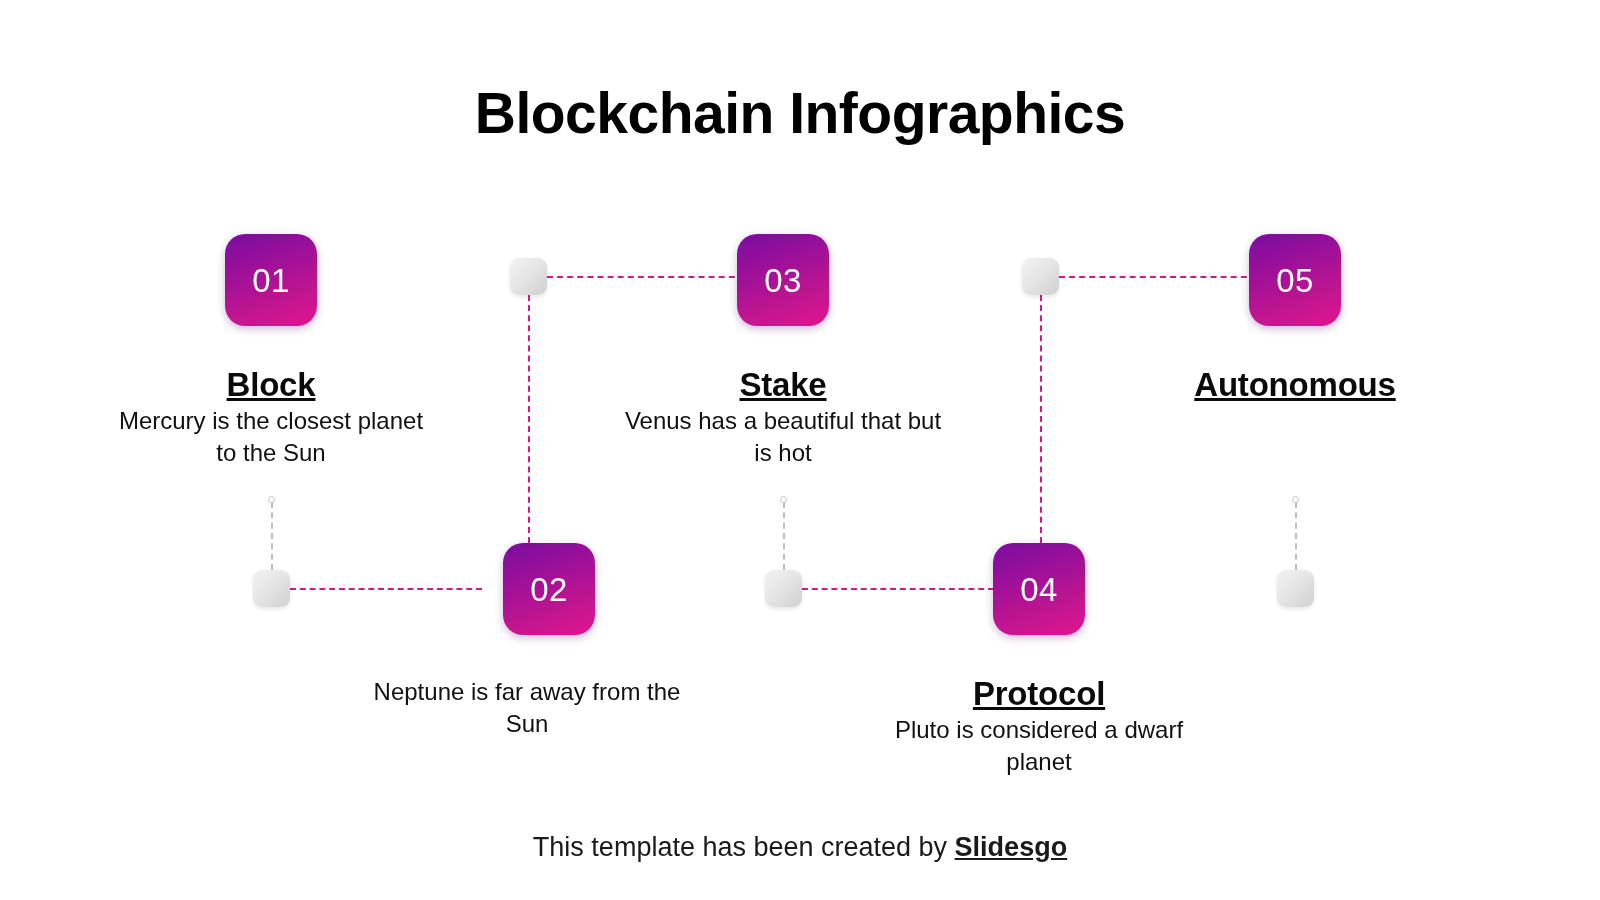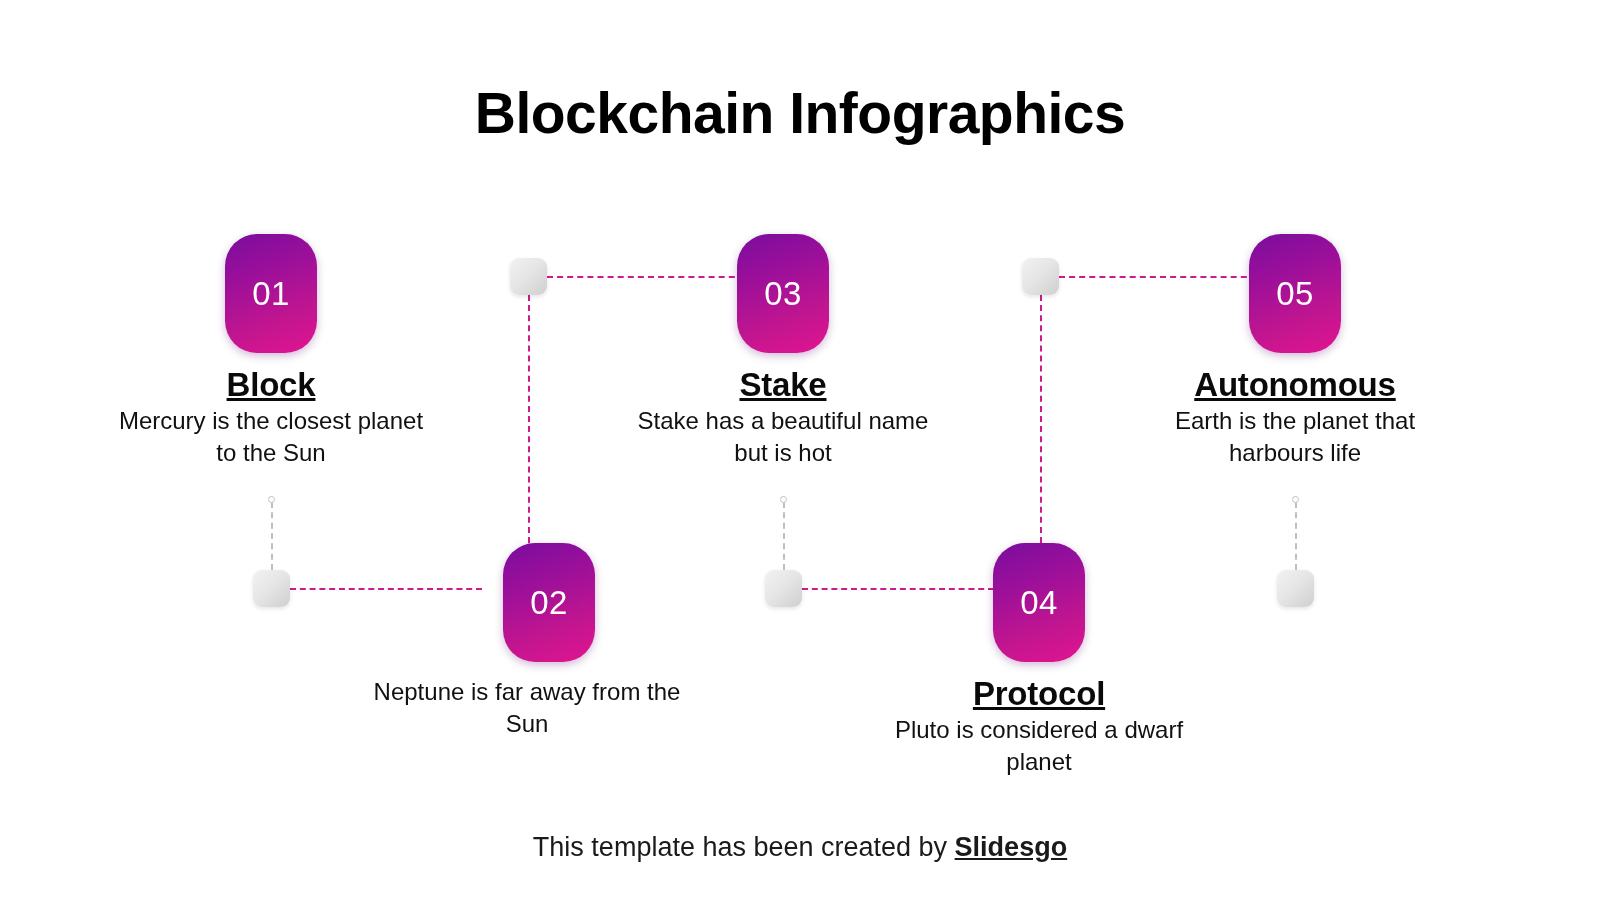--- a/index.html
+++ b/index.html
@@ -46,22 +46,22 @@
   
   .gnode {
     position:absolute; width:37px; height:37px;
     border-radius:9px;
     background:linear-gradient(135deg,#F2F2F2 0%,#E6E6E6 45%,#CFCFCF 100%);
     box-shadow:0 2px 4px rgba(0,0,0,0.10);
   }
 
   
   .card {
-    position:absolute; width:92px; height:119px;
-    border-radius:32px;
+    position:absolute; width:92px; height:92px;
+    border-radius:20px;
     background:linear-gradient(160deg,#7A0D9E 0%,#9A0F9A 32%,#C01590 68%,#E21490 100%);
     box-shadow:0 3px 9px rgba(90,10,110,0.28);
     display:flex; align-items:center; justify-content:center;
   }
   .card-num {
     color:#ffffff; font-size:33px; font-weight:500;
     letter-spacing:0.5px; line-height:1;
   }
 
   
@@ -128,29 +128,28 @@
   <div class="txt" style="left:106px; top:366px;">
     <h3>Block</h3>
     <p>Mercury is the closest planet to the Sun</p>
   </div>
 
   <div class="card" style="left:737px; top:234px;">
     <span class="card-num">03</span>
   </div>
   <div class="txt" style="left:618px; top:366px;">
     <h3>Stake</h3>
-    <p>Stake has a beautiful name but is hot</p>
+    <p>Venus has a beautiful that but is hot</p>
   </div>
 
   <div class="card" style="left:1249px; top:234px;">
     <span class="card-num">05</span>
   </div>
   <div class="txt" style="left:1130px; top:366px;">
     <h3>Autonomous</h3>
-    <p>Earth is the planet that harbours life</p>
   </div>
 
   <div class="card" style="left:503px; top:543px;">
     <span class="card-num">02</span>
   </div>
   <div class="txt" style="left:362px; top:675px;">
     <p>Neptune is far away from the Sun</p>
   </div>
 
   <div class="card" style="left:993px; top:543px;">

